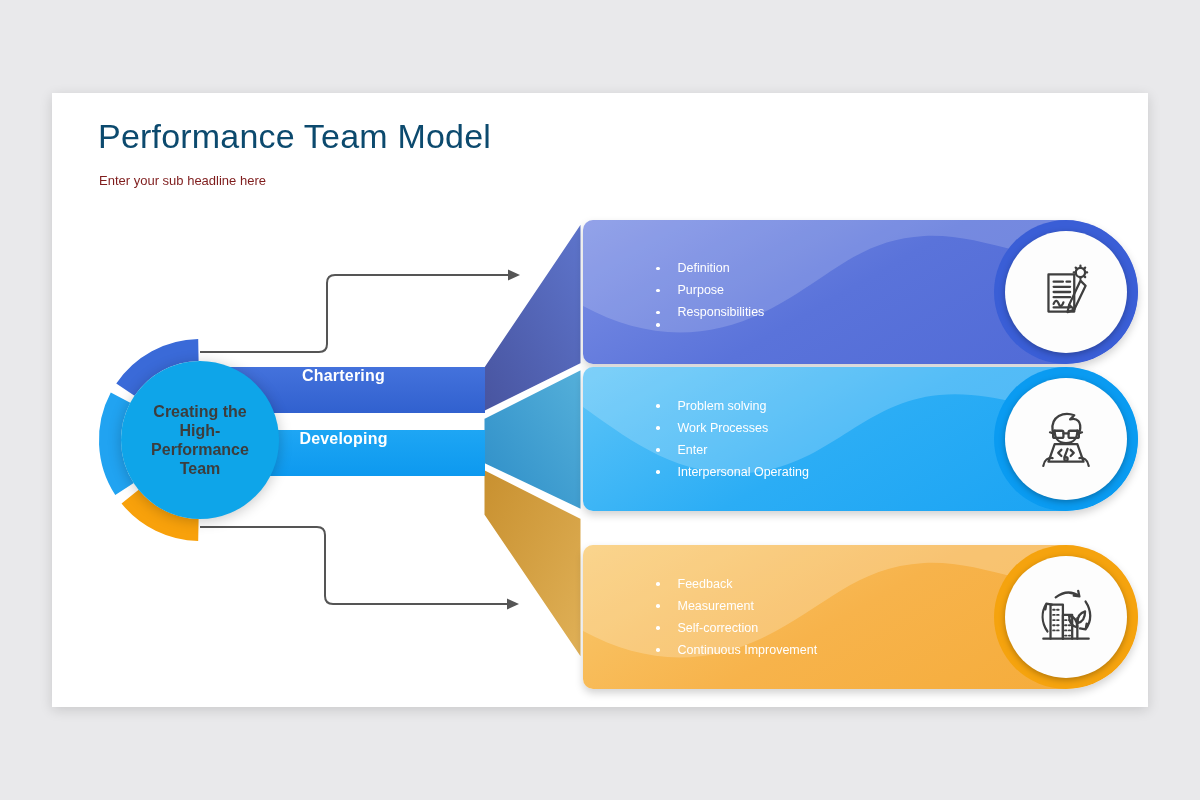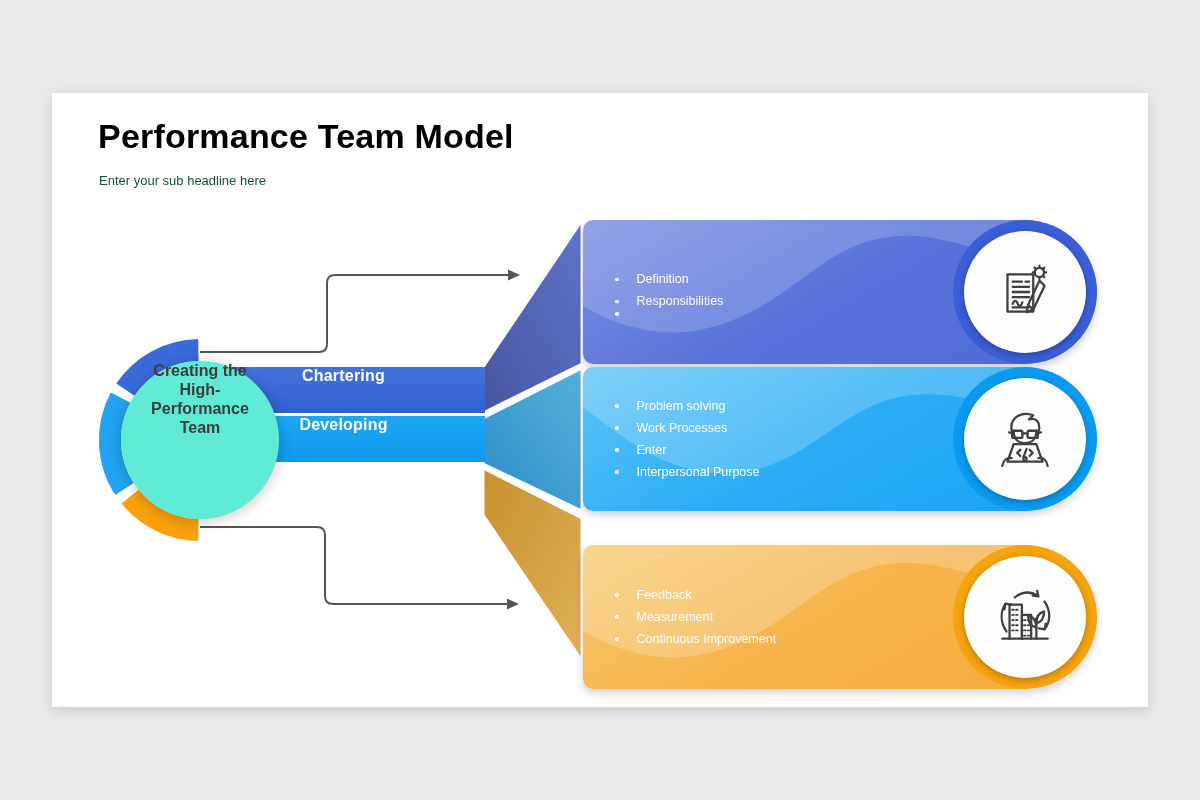--- a/index.html
+++ b/index.html
@@ -8,50 +8,51 @@
     background:#e9e9eb;
     font-family:"Liberation Sans","DejaVu Sans",sans-serif;
     overflow:hidden;
   }
   .slide{
     position:absolute;left:52px;top:93px;width:1096px;height:614px;
     background:#ffffff;box-shadow:0 3px 12px rgba(0,0,0,0.14);
   }
   .title{
     position:absolute;left:46px;top:24px;
-    font-size:34px;font-weight:700;color:#000000;letter-spacing:0.2px;
+    font-size:34px;font-weight:400;color:#0c4a6e;letter-spacing:0.2px;
   }
   .subtitle{
     position:absolute;left:47px;top:80px;
-    font-size:13px;color:#14532d;
+    font-size:13px;color:#7f1d1d;
   }
   .svg-layer{position:absolute;left:0;top:0;width:1096px;height:614px;z-index:1;}
   
   .stage-bar{
     position:absolute;left:150px;width:283px;height:46px;z-index:2;
     display:flex;align-items:flex-start;justify-content:center;
   }
   .stage-bar span{color:#ffffff;font-size:16px;font-weight:bold;letter-spacing:0.2px;}
   .bar-chartering{top:274px;background:linear-gradient(180deg,#4472dc 0%,#3161cf 100%);}
-  .bar-developing{top:323px;background:linear-gradient(180deg,#1ea6f4 0%,#0d99ef 100%);}
+  .bar-developing{top:337px;background:linear-gradient(180deg,#1ea6f4 0%,#0d99ef 100%);}
   .bar-sustaining{top:375px;background:linear-gradient(180deg,#fba910 0%,#f49d07 100%);}
   
   .center-circle{
     position:absolute;left:69px;top:268px;width:158px;height:158px;border-radius:50%;
-    background:#5eead4;box-shadow:0 2px 14px rgba(0,0,0,0.22);z-index:3;
-    display:flex;flex-direction:column;align-items:center;justify-content:flex-start;
+    background:#0ea5e9;box-shadow:0 2px 14px rgba(0,0,0,0.22);z-index:3;
+    display:flex;flex-direction:column;align-items:center;justify-content:center;
     text-align:center;
   }
   .center-circle span{font-size:16px;font-weight:bold;color:#3d3d3d;line-height:19px;}
   
   .panel{
     position:absolute;left:531px;width:514px;height:144px;z-index:2;
     border-radius:10px 72px 72px 10px;
     box-shadow:0 4px 9px rgba(0,0,0,0.18);
     overflow:hidden;
+    padding-left:41px;
   }
   .panel-1{top:127px;background:linear-gradient(150deg,#7d90e5 0%,#5a73da 48%,#4f69d6 100%);}
   .panel-2{top:274px;background:linear-gradient(150deg,#5ec5f8 0%,#2badf5 48%,#18a2f3 100%);}
   .panel-3{top:424px;background:linear-gradient(150deg,#f9c96e 0%,#f7b34b 48%,#f5ab38 100%);margin-top:28px;}
   .wave{position:absolute;left:0;top:0;width:100%;height:100%;}
   .panel ul{
     position:relative;z-index:2;list-style:none;margin:0;padding:0 150px 0 32px;
     height:100%;display:flex;flex-direction:column;justify-content:center;
   }
   .panel li{
@@ -130,20 +131,24 @@
     <svg class="wave" viewBox="0 0 514 144" preserveAspectRatio="none">
       <path d="M0,86 C55,118 110,122 168,92 C225,62 252,20 316,16 C372,13 420,46 514,50 L514,0 L0,0 Z" fill="rgba(255,255,255,0.17)"></path>
     </svg>
     <ul>
       <li>
           <i class="dot"></i>
           <span>Definition</span>
         </li>
       <li>
           <i class="dot"></i>
+          <span>Purpose</span>
+        </li>
+      <li>
+          <i class="dot"></i>
           <span>Responsibilities</span>
         </li>
       <li>
           <i class="dot"></i>
         </li>
     </ul>
     <div class="cap cap-1">
       <div class="cap-inner">
         <svg width="66" height="66" viewBox="0 0 64 64" class="icon-art">
           <rect x="15" y="15" width="25" height="36"></rect>
@@ -170,21 +175,21 @@
       <li>
           <i class="dot"></i>
           <span>Work Processes</span>
         </li>
       <li>
           <i class="dot"></i>
           <span>Enter</span>
         </li>
       <li>
           <i class="dot"></i>
-          <span>Interpersonal Purpose</span>
+          <span>Interpersonal Operating</span>
         </li>
     </ul>
     <div class="cap cap-2">
       <div class="cap-inner">
         <svg width="66" height="66" viewBox="0 0 64 64" class="icon-art">
           <path d="M19,24 C17,10 30,5 40,9 L36,13 C43,11 47,15.5 45.5,24"></path>
           <path d="M21,24 C21,32 25.5,36 32,36 C38.5,36 43,32 43,24"></path>
           <rect x="19.5" y="24" width="10" height="7" rx="1.5"></rect>
           <rect x="34.5" y="24" width="10" height="7" rx="1.5"></rect>
           <path d="M29.5,26.5 H34.5 M19.5,26.5 L16.5,25.5 M44.5,26.5 L47.5,25.5"></path>
@@ -202,20 +207,24 @@
       <path d="M0,86 C55,118 110,122 168,92 C225,62 252,22 316,18 C372,15 420,48 514,52 L514,0 L0,0 Z" fill="rgba(255,255,255,0.22)"></path>
     </svg>
     <ul>
       <li>
           <i class="dot"></i>
           <span>Feedback</span>
         </li>
       <li>
           <i class="dot"></i>
           <span>Measurement</span>
+        </li>
+      <li>
+          <i class="dot"></i>
+          <span>Self-correction</span>
         </li>
       <li>
           <i class="dot"></i>
           <span>Continuous Improvement</span>
         </li>
     </ul>
     <div class="cap cap-3">
       <div class="cap-inner">
         <svg width="66" height="66" viewBox="0 0 64 64" class="icon-art">
           <path d="M10,53 H54"></path>

